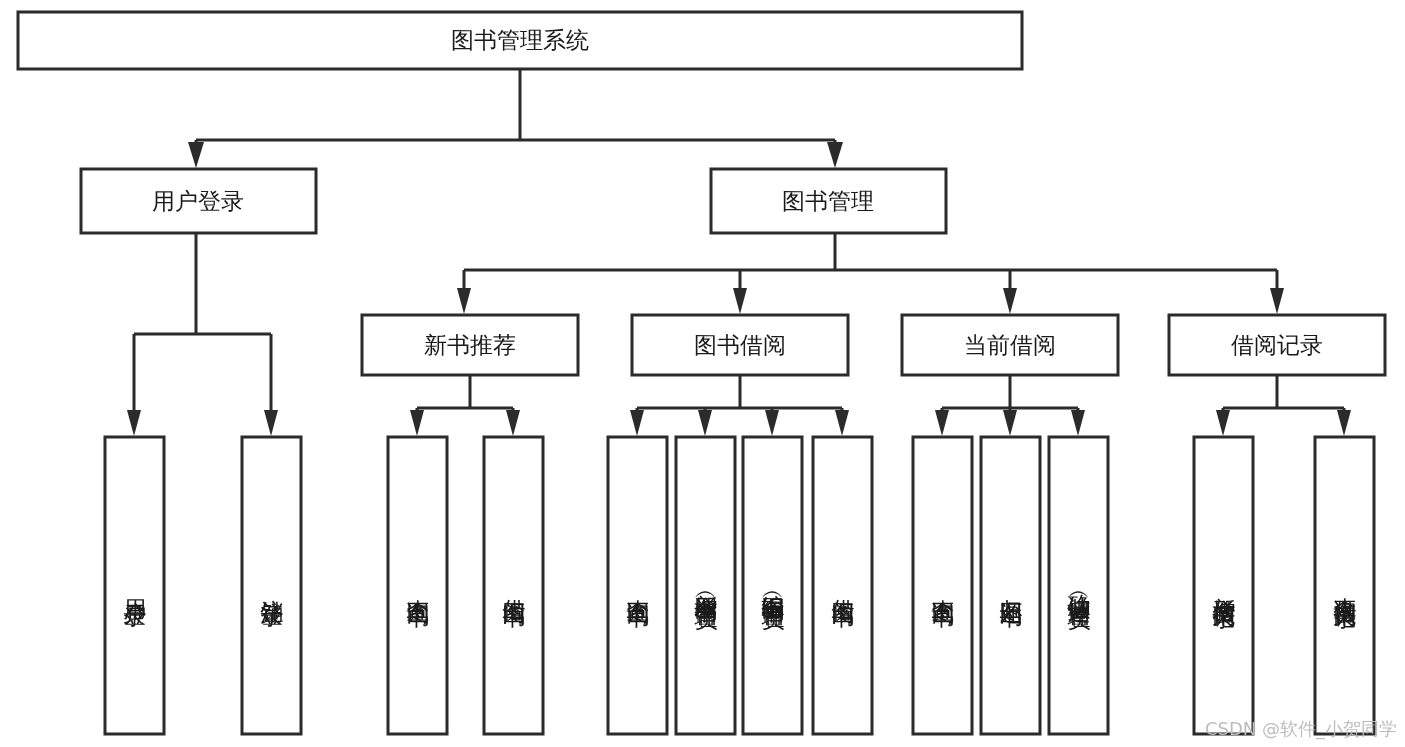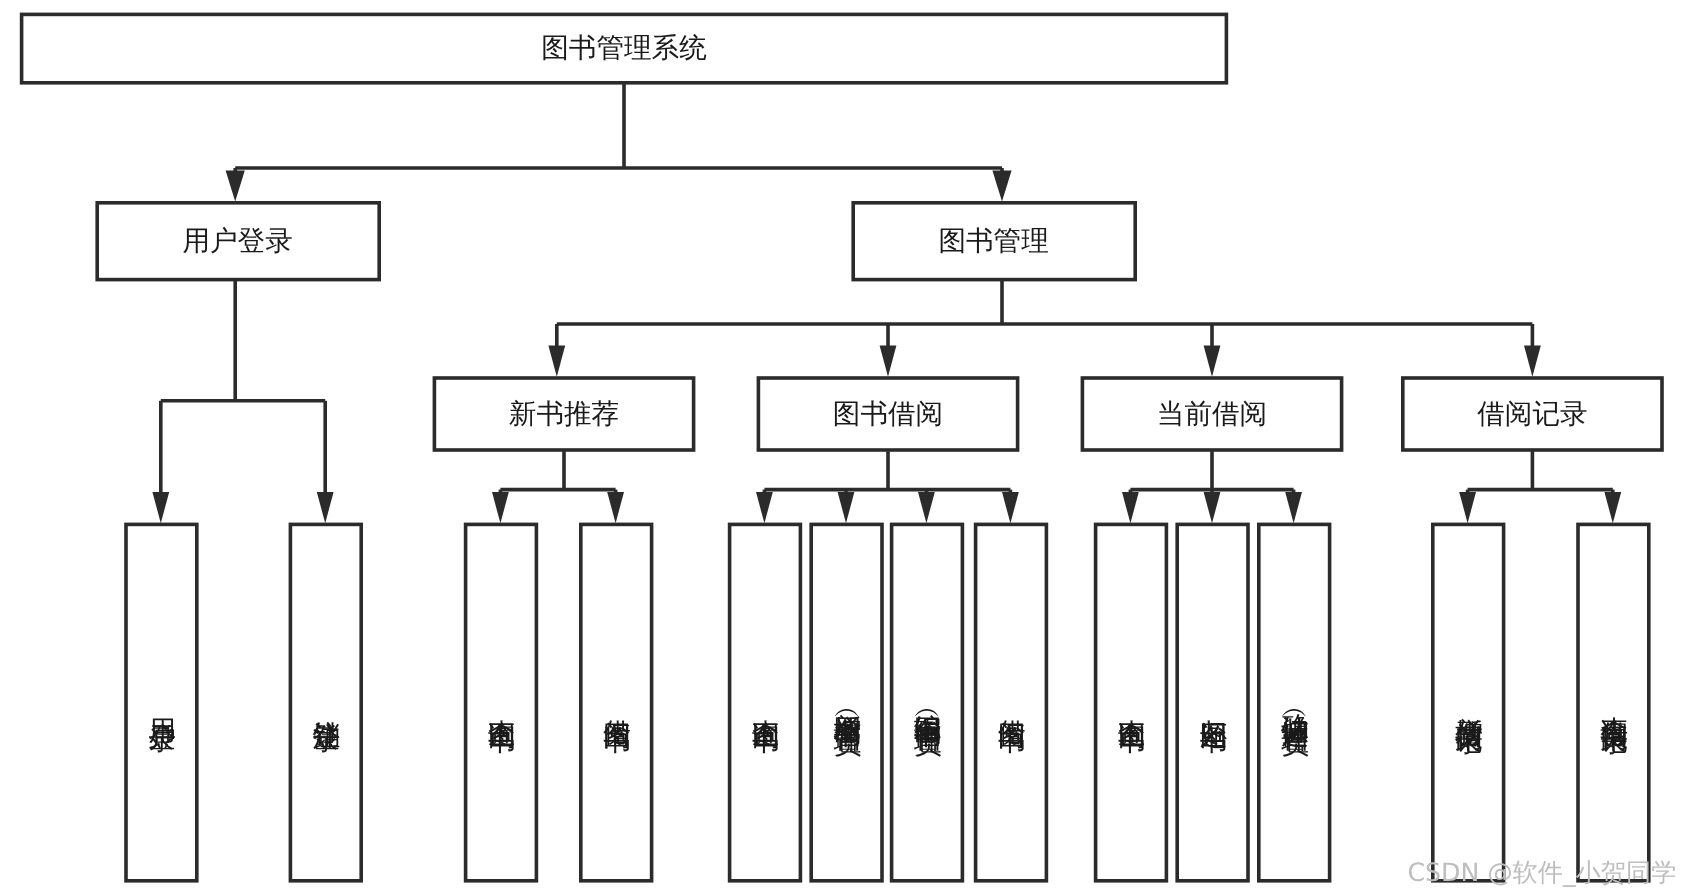--- a/index.html
+++ b/index.html
@@ -50,21 +50,21 @@
   }
   .arrow-head {
     fill: #2b2b2b;
     stroke: none;
   }
   .watermark {
     position: absolute;
     right: 8px;
     bottom: 6px;
     font-family: "DejaVu Sans", "Liberation Sans", sans-serif;
-    font-size: 21px;
+    font-size: 18px;
     color: #bdbdbd;
     white-space: nowrap;
     pointer-events: none;
   }
 </style>
 </head>
 <body>
 
 <div id="chart-root">
 <svg class="diagram" viewBox="0 0 1405 747" xmlns="http://www.w3.org/2000/svg">

